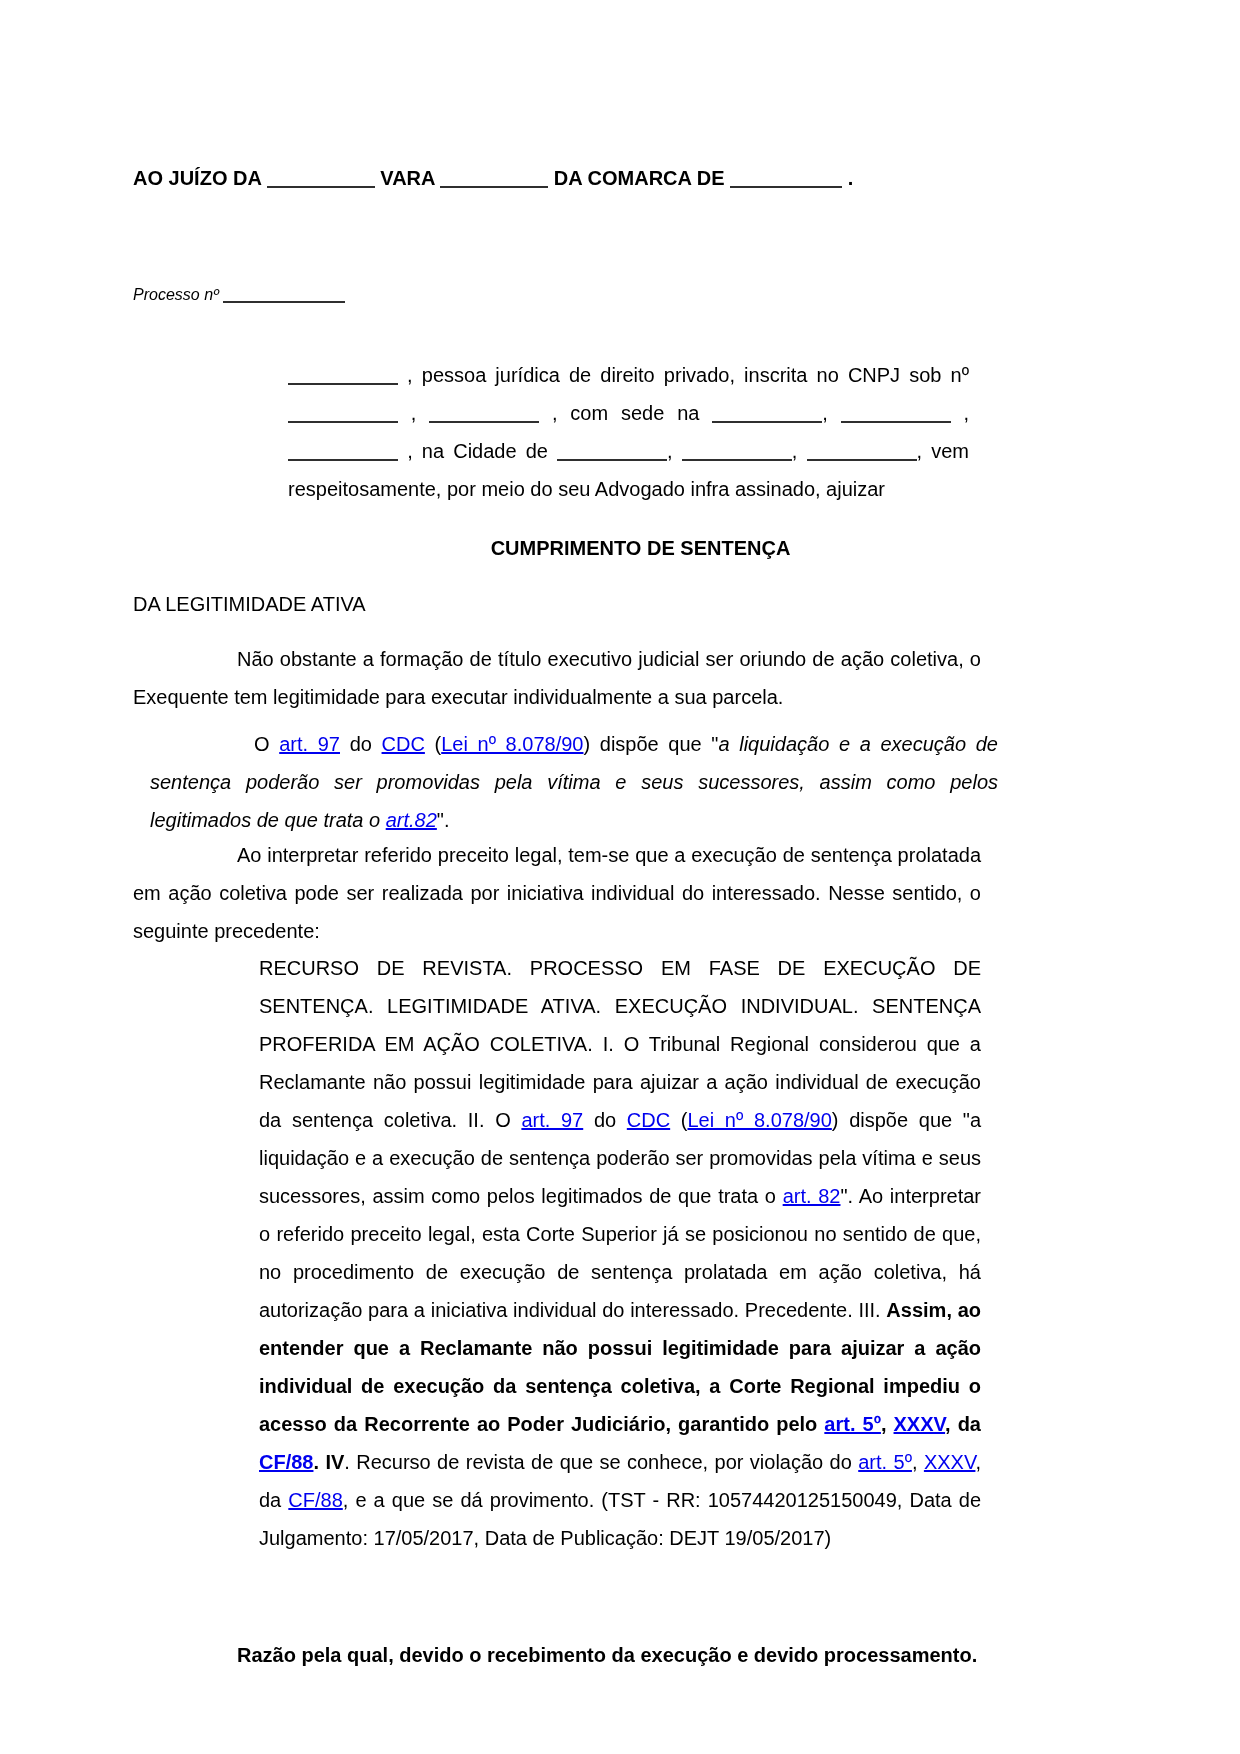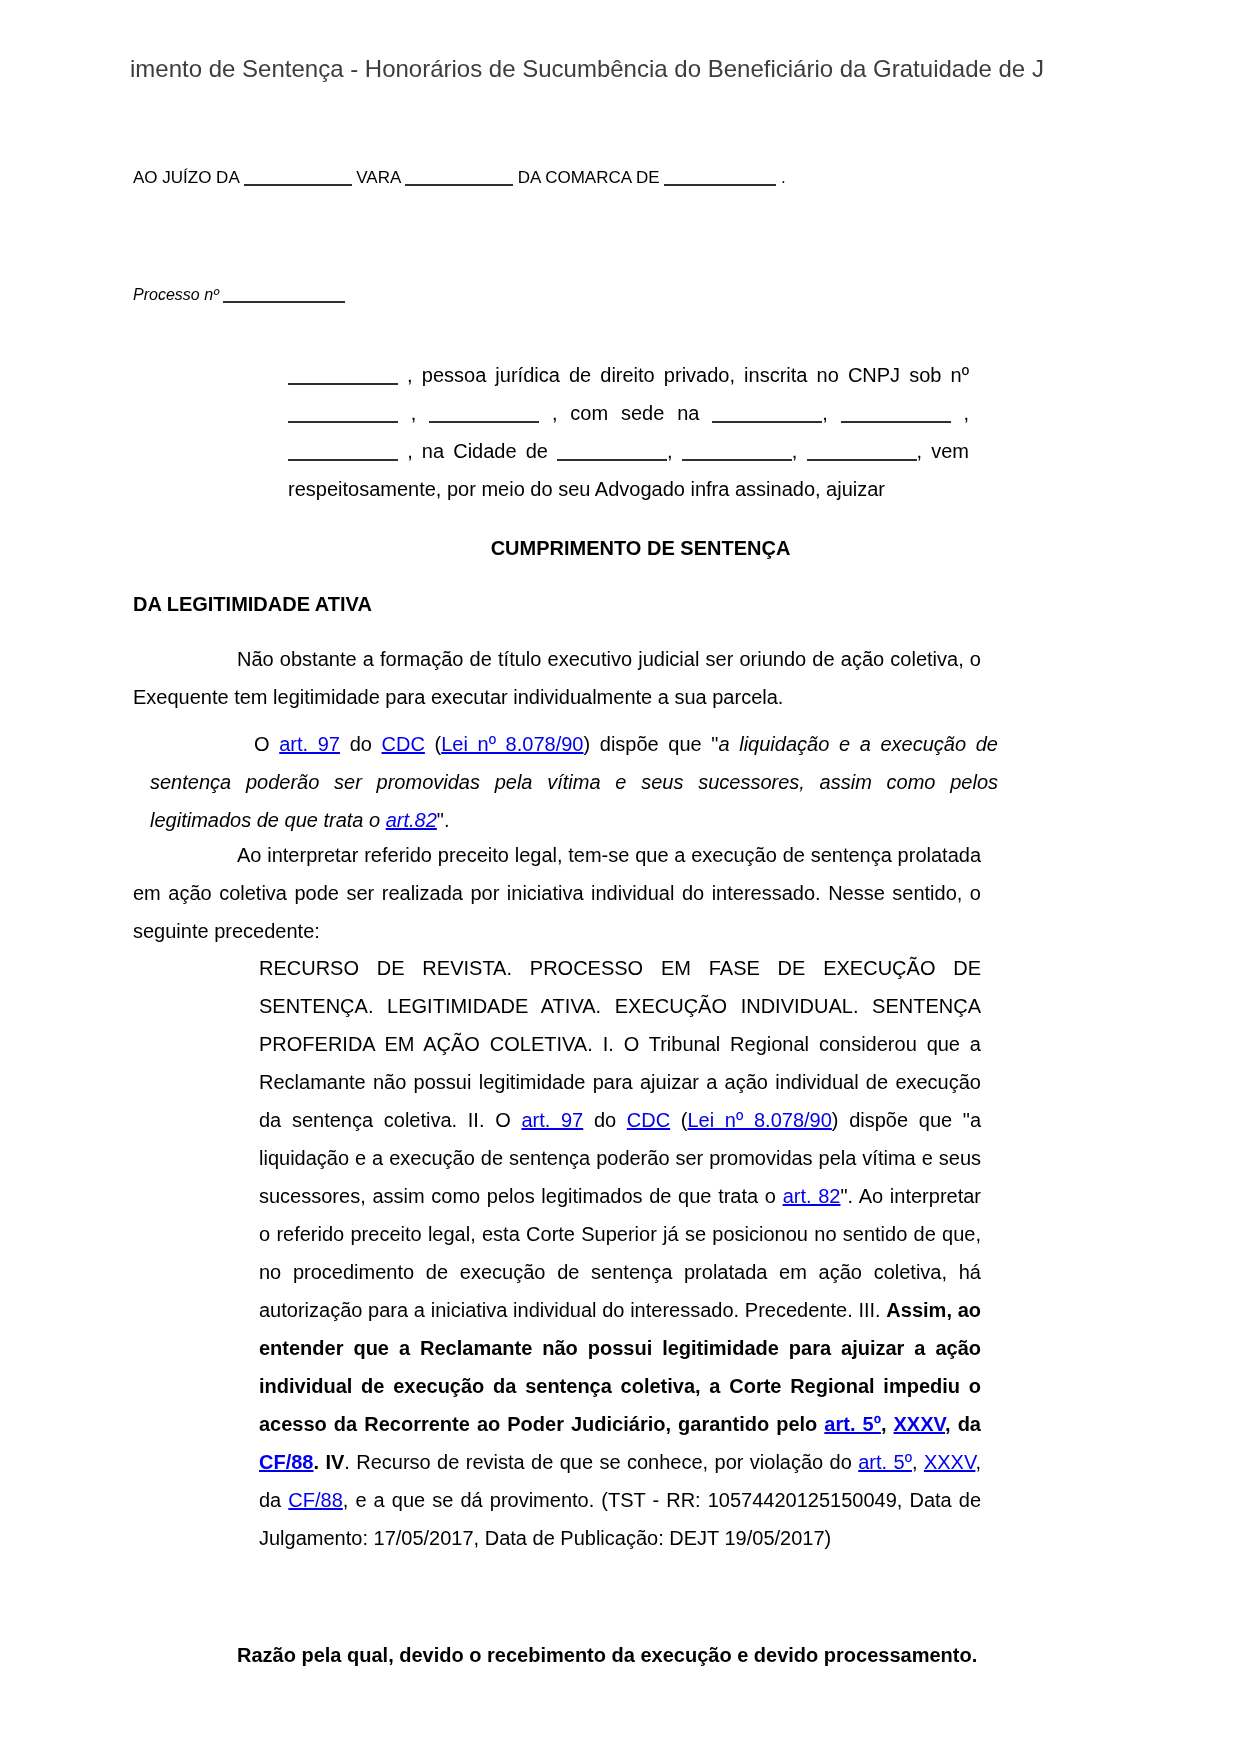--- a/index.html
+++ b/index.html
@@ -9,37 +9,37 @@
   .doc-title{
     position:absolute;left:130px;top:54px;width:1036px;
     font-size:24px;line-height:30px;color:#3d3d3d;
     white-space:nowrap;overflow:hidden;
   }
 
   .body-text{font-size:20px;line-height:38px;}
 
   .juizo-line{
     position:absolute;left:133px;top:163px;width:860px;
-    font-size:17px;font-weight:400;line-height:30px;
+    font-size:20px;font-weight:700;line-height:30px;
   }
   .processo-line{
     position:absolute;left:133px;top:280px;width:600px;
     font-size:16px;line-height:30px;font-style:italic;
   }
   .intro-par{
     position:absolute;left:288px;top:356px;width:681px;
     text-align:justify;
   }
   .h-cumprimento{
     position:absolute;left:300px;top:533px;width:681px;
     font-size:20px;font-weight:700;text-align:center;line-height:30px;
   }
   .h-legitimidade{
     position:absolute;left:133px;top:589px;width:600px;
-    font-size:20px;font-weight:700;line-height:30px;
+    font-size:20px;font-weight:400;line-height:30px;
   }
   .par{position:absolute;left:133px;width:848px;text-align:justify;text-indent:104px;}
   .par-1{top:640px;}
   .par-2{top:725px;margin-left:17px;}
   .par-3{top:836px;}
   .quote{
     position:absolute;left:259px;top:949px;width:722px;
     text-align:justify;
   }
   .par-4{top:1636px;font-weight:bold;}
@@ -57,21 +57,20 @@
   .blank{
     display:inline-block;height:14px;vertical-align:-3px;
     border-bottom:2px solid #2f2f2f;
   }
 </style>
 </head>
 <body>
 
 <div class="page">
 
-  <div class="doc-title">imento de Sentença  - Honorários de Sucumbência do Beneficiário da Gratuidade de J</div>
 
   <div class="juizo-line"><span class="seg-t">AO JUÍZO DA  </span><span class="blank" style="width: 108px;"></span><span class="seg-t">  VARA  </span><span class="blank" style="width: 108px;"></span><span class="seg-t"> DA COMARCA DE  </span><span class="blank" style="width: 112px;"></span><span class="seg-t">  .</span></div>
 
   <div class="processo-line"><span class="seg-t">Processo nº  </span><span class="blank" style="width: 122px;"></span></div>
 
   <div class="intro-par body-text"><span class="blank" style="width: 110px;"></span><span class="seg-t"> ,  pessoa jurídica de direito privado, inscrita no CNPJ sob nº </span><span class="blank" style="width: 110px;"></span><span class="seg-t"> , </span><span class="blank" style="width: 110px;"></span><span class="seg-t"> ,  com sede na </span><span class="blank" style="width: 110px;"></span><span class="seg-t">, </span><span class="blank" style="width: 110px;"></span><span class="seg-t"> , </span><span class="blank" style="width: 110px;"></span><span class="seg-t"> ,  na Cidade de </span><span class="blank" style="width: 110px;"></span><span class="seg-t">, </span><span class="blank" style="width: 110px;"></span><span class="seg-t">, </span><span class="blank" style="width: 110px;"></span><span class="seg-t">, vem respeitosamente, por meio do seu Advogado infra assinado, ajuizar</span></div>
 
   <div class="h-cumprimento">CUMPRIMENTO DE SENTENÇA</div>
 
   <div class="h-legitimidade">DA LEGITIMIDADE ATIVA</div>

